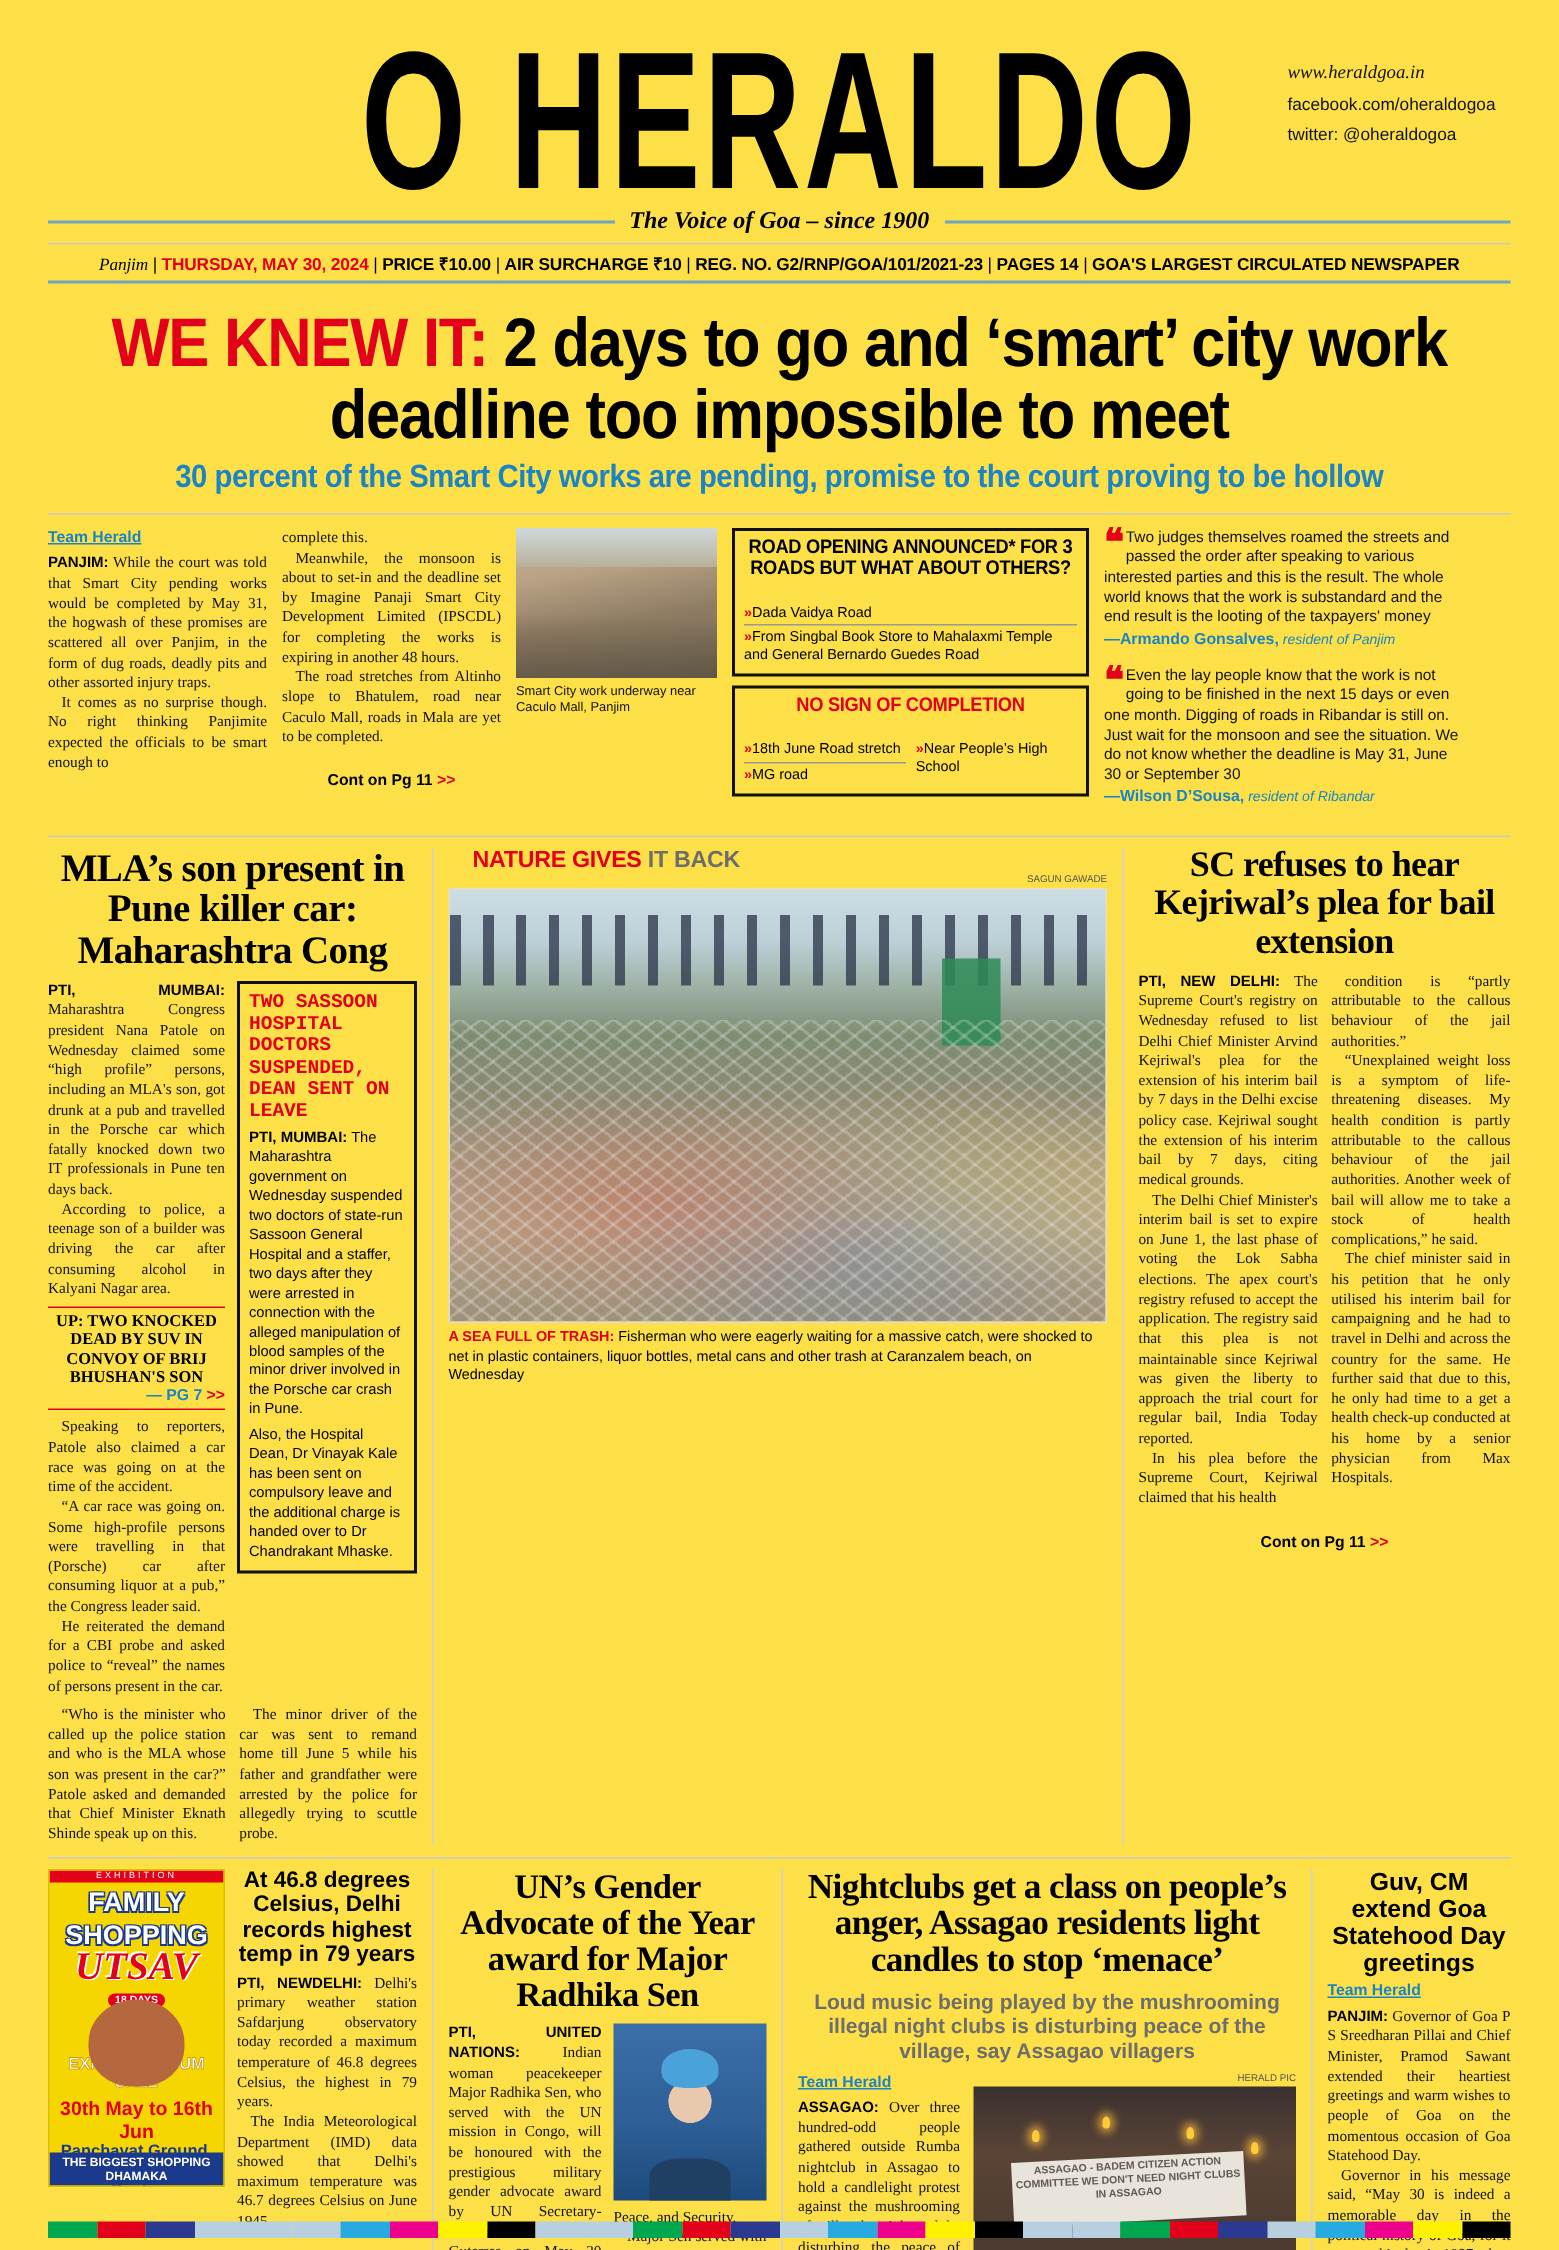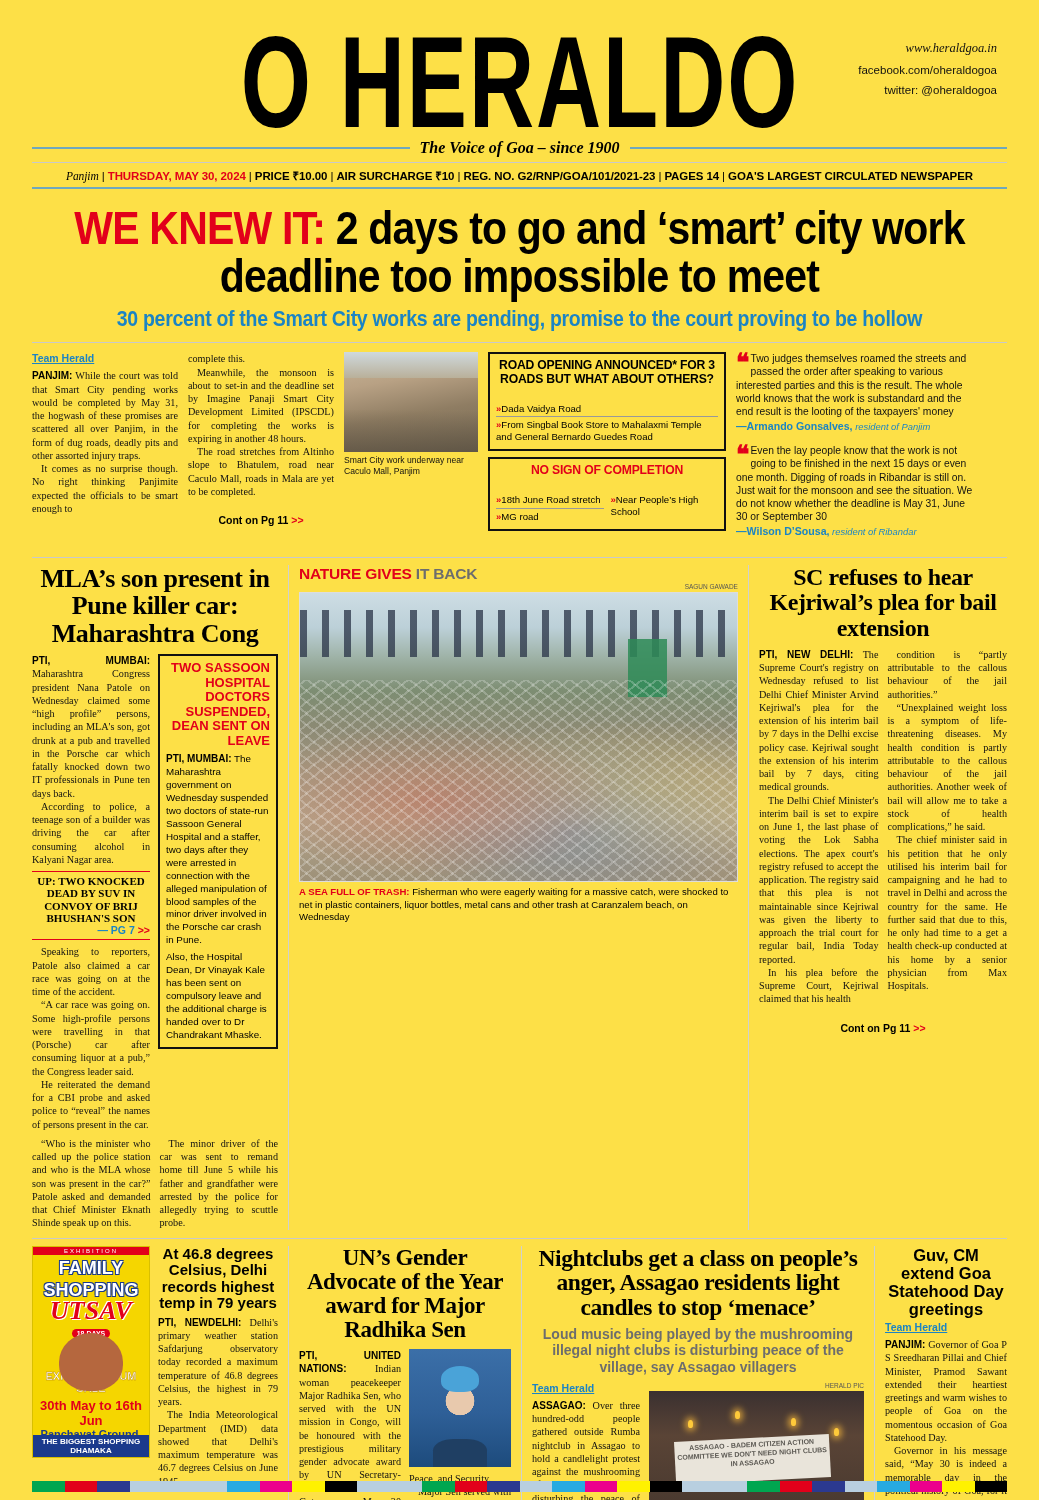--- a/index.html
+++ b/index.html
@@ -22,21 +22,20 @@
     font-size: 92px;
     letter-spacing: 2px;
     line-height: 0.95;
     transform: scaleY(1.42) scaleX(0.98);
     transform-origin: center top;
     margin-top: 6px;
     color: #000;
   }
   .social {
     position: absolute; right: 10px; top: 24px;
-    text-align: right;
     font-family: "Liberation Sans", sans-serif;
     font-size: 11.5px; line-height: 1.75; color: #111;
   }
   .social .url { font-family: "Liberation Serif", serif; font-style: italic; font-size: 12.5px; }
 
   .voice-wrap {
     display: flex; align-items: center; gap: 10px;
     margin-top: 32px;
   }
   .voice-rule { flex: 1; height: 2px; background: #6fa8bd; }
@@ -134,31 +133,31 @@
   .col-sc { width: 252px; }
 
   .hd-serif { font-family: "Liberation Serif", serif; font-weight: bold; text-align: center; line-height: 1.05; letter-spacing: -0.4px; }
   .h-mla { font-size: 26px; }
   .h-sc  { font-size: 24px; }
   .h-un  { font-size: 23px; }
   .h-night { font-size: 23.5px; }
   .cols2 { column-count: 2; column-gap: 9px; column-rule: none; }
 
   .sassoon { border: 2px solid #111; padding: 5px 6px; }
-  .sassoon h4 { color: #e2001a; font-family:Liberation Sans, sans-serif; font-weight:bold; font-size: 13px; text-align:right; line-height:1.12; }
+  .sassoon h4 { color: #e2001a; font-family:Liberation Mono, monospace; font-weight:bold; font-size: 13px; text-align:left; line-height:1.12; }
   .sassoon p { font-family:"Liberation Sans",sans-serif; font-size: 9.8px; line-height: 1.32; text-indent: 0; margin-top: 4px; }
 
   .pgref { border-top: 1.5px solid #e2001a; border-bottom: 1.5px solid #e2001a; padding: 3px 0 3px; margin: 5px 0; text-align: center; }
   .pgref .t { font-family: "Liberation Serif", serif; font-weight: bold; font-size: 11px; line-height: 1.12; }
   .pgref .p { font-family: "Liberation Sans", sans-serif; font-weight: bold; font-size: 10.5px; color: #1b84c4; text-align: right; }
   .pgref .p .ar { color: #e2001a; }
 
   
   .nature-kicker { font-family:"Liberation Sans",sans-serif; font-weight:bold; font-size:15.5px; letter-spacing:-0.2px; }
-  .nature-kicker .r { color: #e2001a; }
+  .nature-kicker .r { color: #e2001a; margin-left: 16px; }
   .nature-kicker .g { color: #6d6d6d; }
   .credit { font-family:"Liberation Sans",sans-serif; font-size:6.5px; color:#555; text-align:right; margin-bottom:2px; }
   .big-photo {
     width: 100%; height: 290px; position: relative; overflow: hidden;
     background: linear-gradient(180deg,#cddde4 0%, #bcd0d8 12%, #9fb3a8 22%, #7d8d72 34%, #8d8a74 48%, #a49a82 62%, #b3a68c 78%, #9d9078 100%);
     border: 1px solid #ddd;
   }
   .bp-crowd { position:absolute; top:6%; left:0; right:0; height:16%;
     background: repeating-linear-gradient(90deg, rgba(40,50,70,.75) 0 7px, rgba(255,255,255,0) 7px 22px); }
   .bp-net { position:absolute; top:30%; left:0; right:0; bottom:0;

